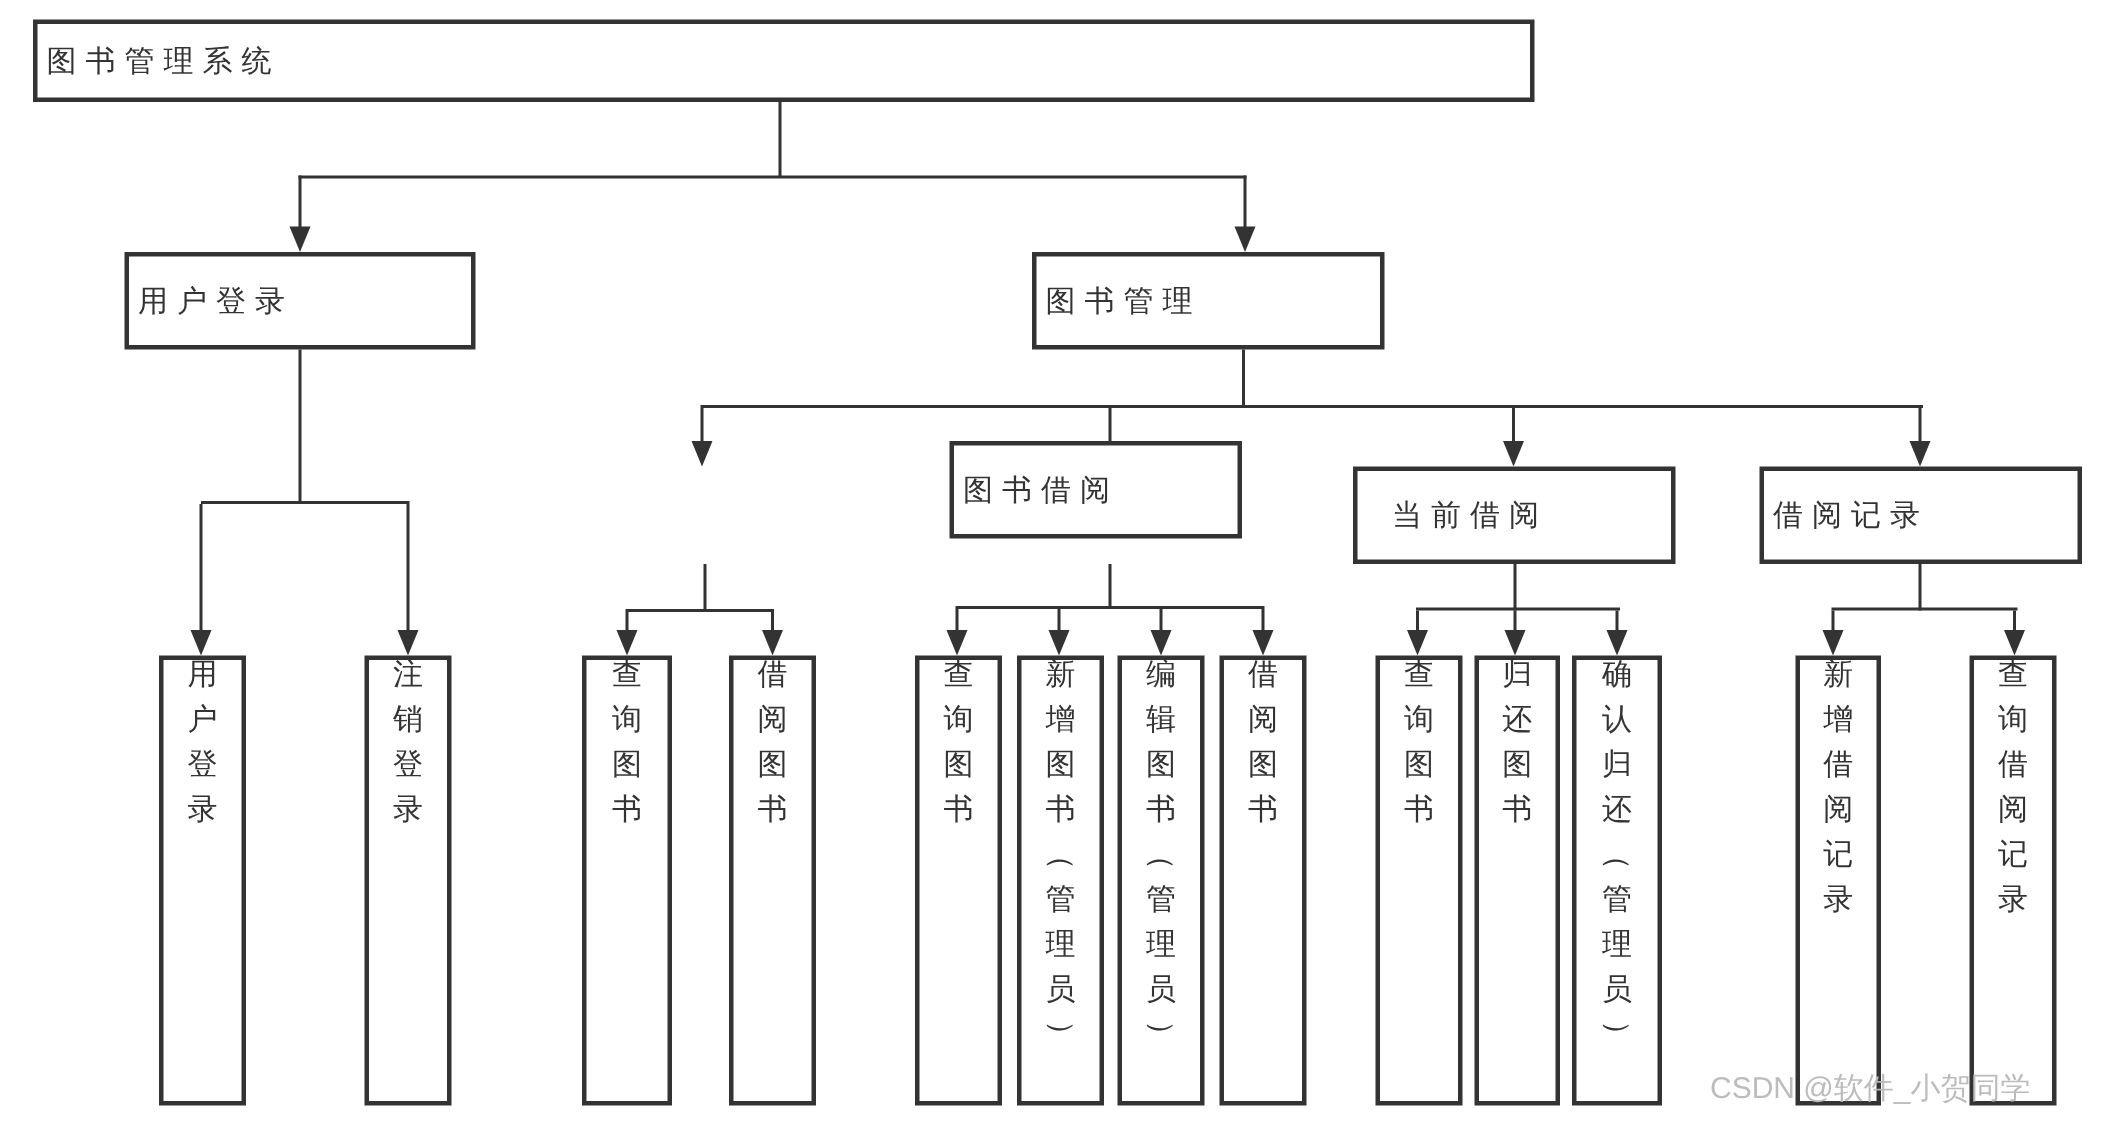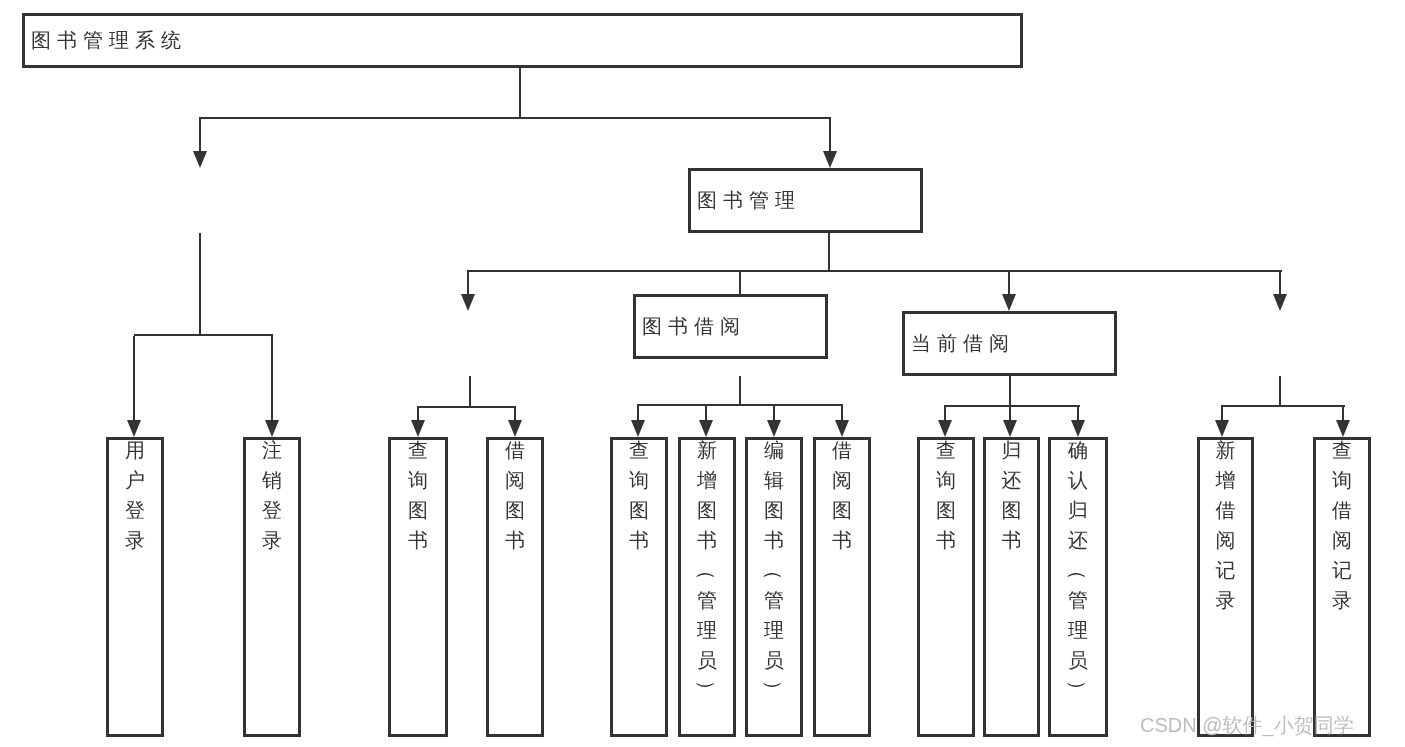--- a/index.html
+++ b/index.html
@@ -32,40 +32,46 @@
     <span class="hlabel">图书管理系统</span>
   </div>
 
   <div class="line" style="left:519px;top:68px;width:2px;height:50px;"></div>
   <div class="line" style="left:199px;top:117px;width:632px;height:2px;"></div>
   <div class="line" style="left:199px;top:117px;width:2px;height:35px;"></div>
   <div class="arr" style="left:193px;top:151px;"></div>
   <div class="line" style="left:829px;top:117px;width:2px;height:35px;"></div>
   <div class="arr" style="left:823px;top:151px;"></div>
 
+  <div class="box" style="left:83px;top:168px;width:234px;height:65px;">
+    <span class="hlabel">用户登录</span>
+  </div>
   <div class="box" style="left:688px;top:168px;width:235px;height:65px;">
     <span class="hlabel">图书管理</span>
   </div>
 
   <div class="line" style="left:828px;top:233px;width:2px;height:38px;"></div>
   <div class="line" style="left:468px;top:270px;width:814px;height:2px;"></div>
   <div class="line" style="left:467px;top:270px;width:2px;height:25px;"></div>
   <div class="arr" style="left:461px;top:294px;"></div>
   <div class="line" style="left:739px;top:270px;width:2px;height:25px;"></div>
   <div class="arr" style="left:733px;top:294px;"></div>
   <div class="line" style="left:1008px;top:270px;width:2px;height:25px;"></div>
   <div class="arr" style="left:1002px;top:294px;"></div>
   <div class="line" style="left:1279px;top:270px;width:2px;height:25px;"></div>
   <div class="arr" style="left:1273px;top:294px;"></div>
 
   <div class="box" style="left:633px;top:294px;width:195px;height:65px;">
     <span class="hlabel">图书借阅</span>
   </div>
-  <div class="box" style="left:902px;top:311px;width:215px;height:65px;">
+  <div class="box" style="left:902px;top:311px;width:215px;height:65px;padding-left:17px;">
     <span class="hlabel">当前借阅</span>
+  </div>
+  <div class="box" style="left:1173px;top:311px;width:215px;height:65px;">
+    <span class="hlabel">借阅记录</span>
   </div>
 
   <div class="line" style="left:199px;top:233px;width:2px;height:103px;"></div>
   <div class="line" style="left:134px;top:334px;width:139px;height:2px;"></div>
   <div class="line" style="left:133px;top:336px;width:2px;height:85px;"></div>
   <div class="arr" style="left:127px;top:420px;"></div>
   <div class="line" style="left:271px;top:336px;width:2px;height:85px;"></div>
   <div class="arr" style="left:265px;top:420px;"></div>
 
   <div class="line" style="left:469px;top:376px;width:2px;height:32px;"></div>

